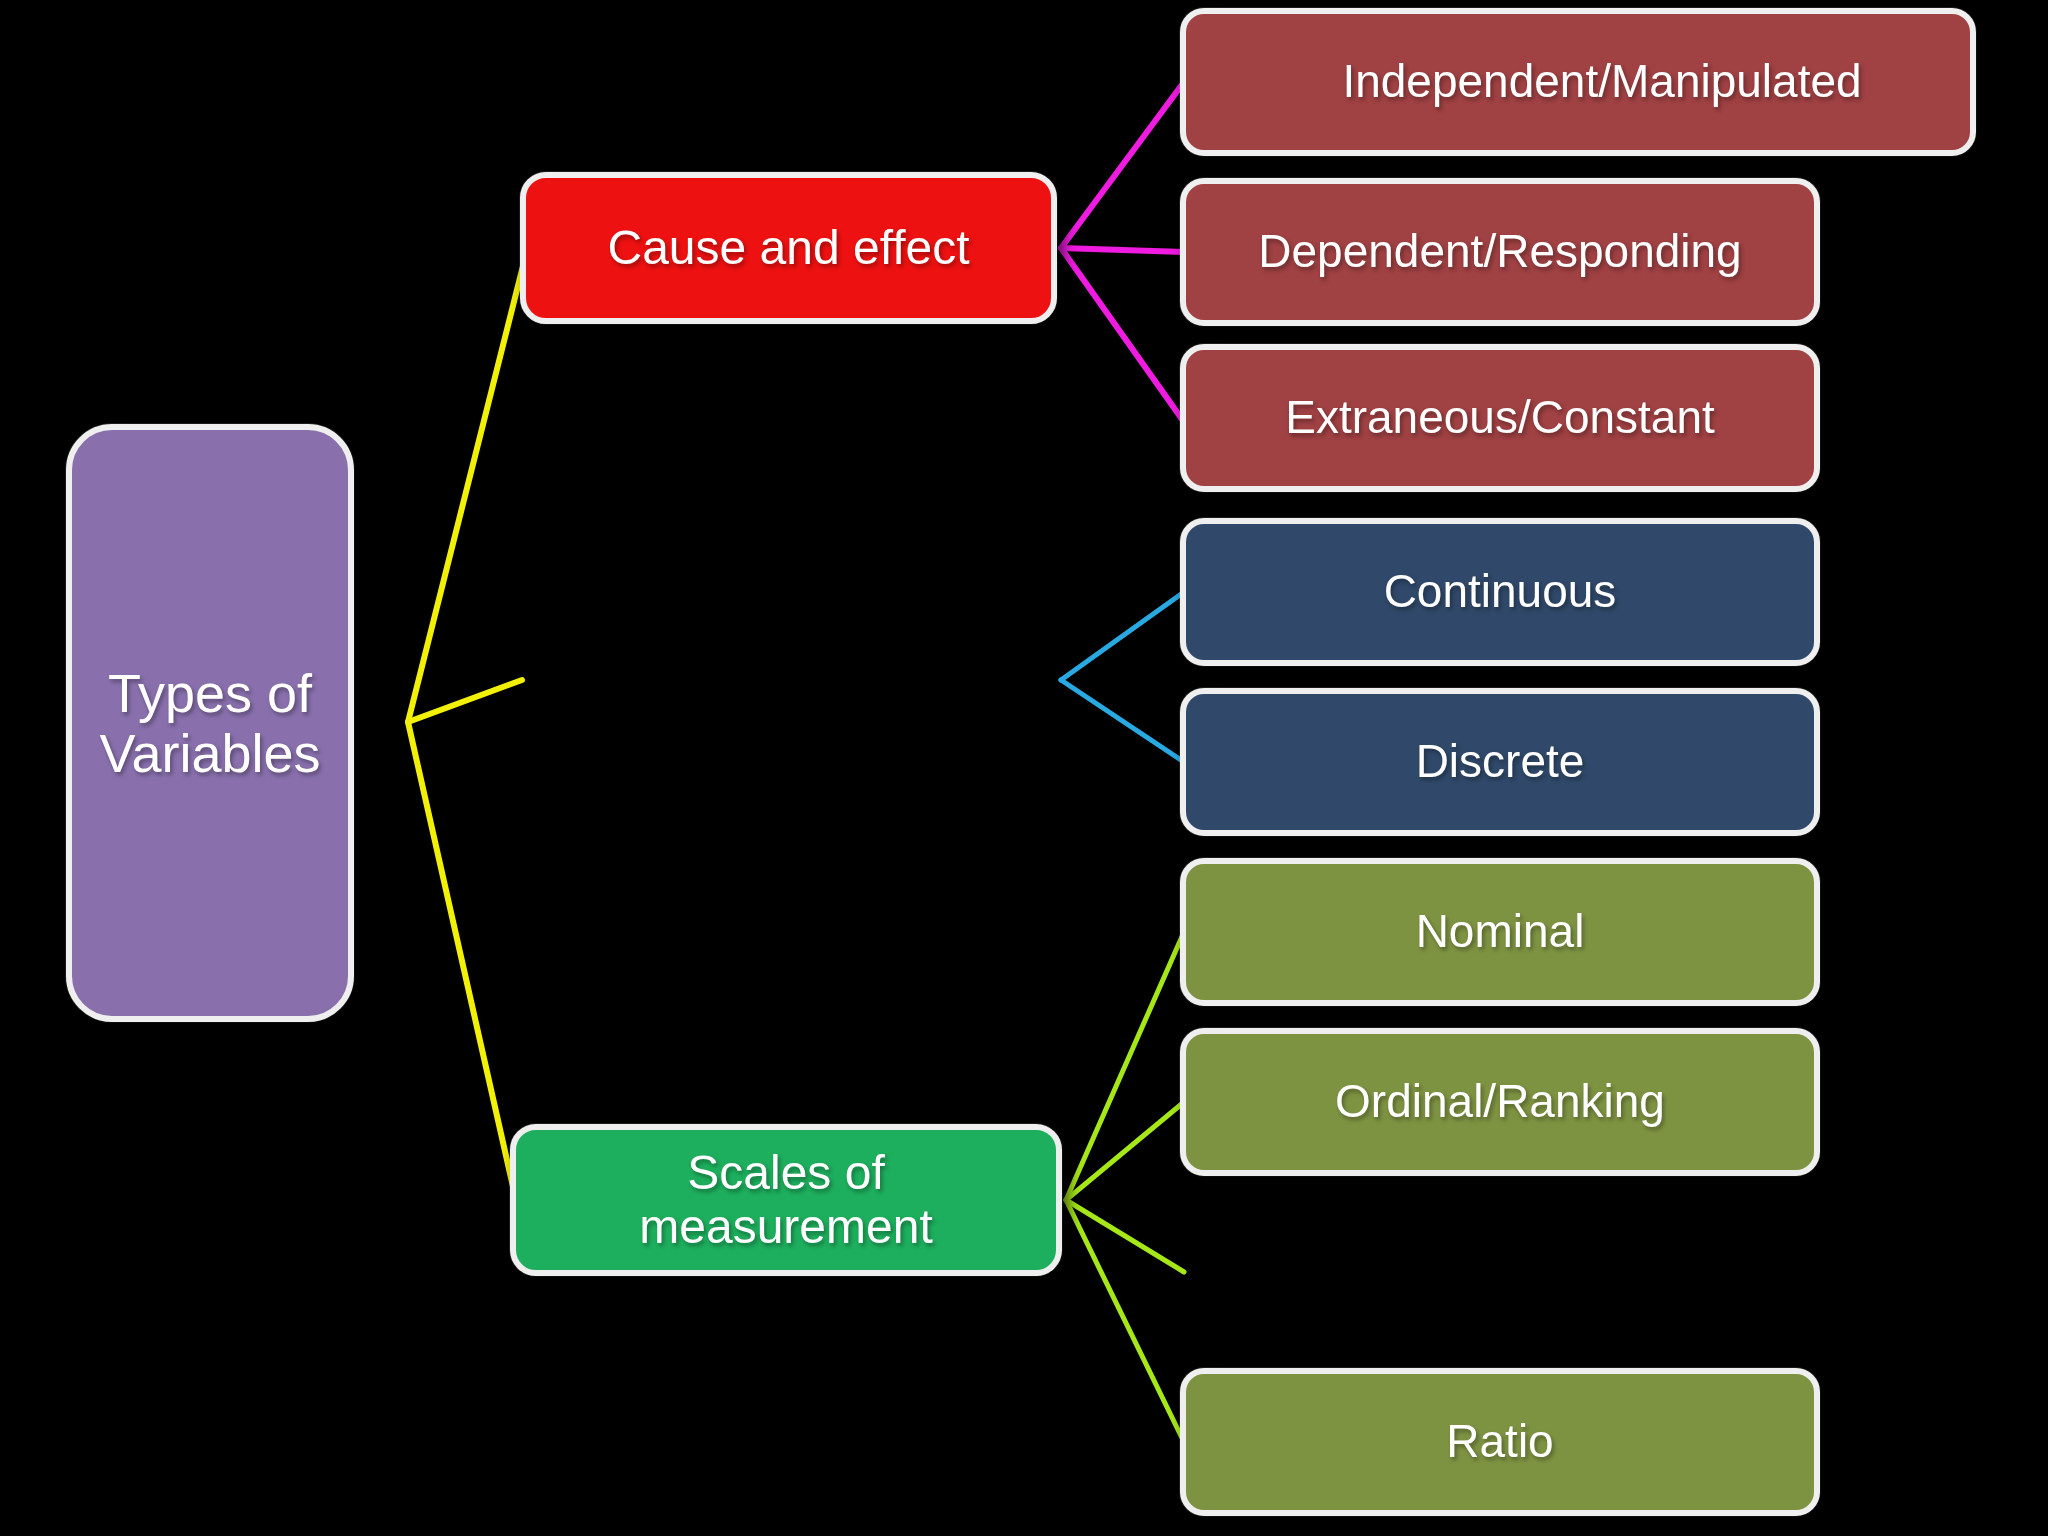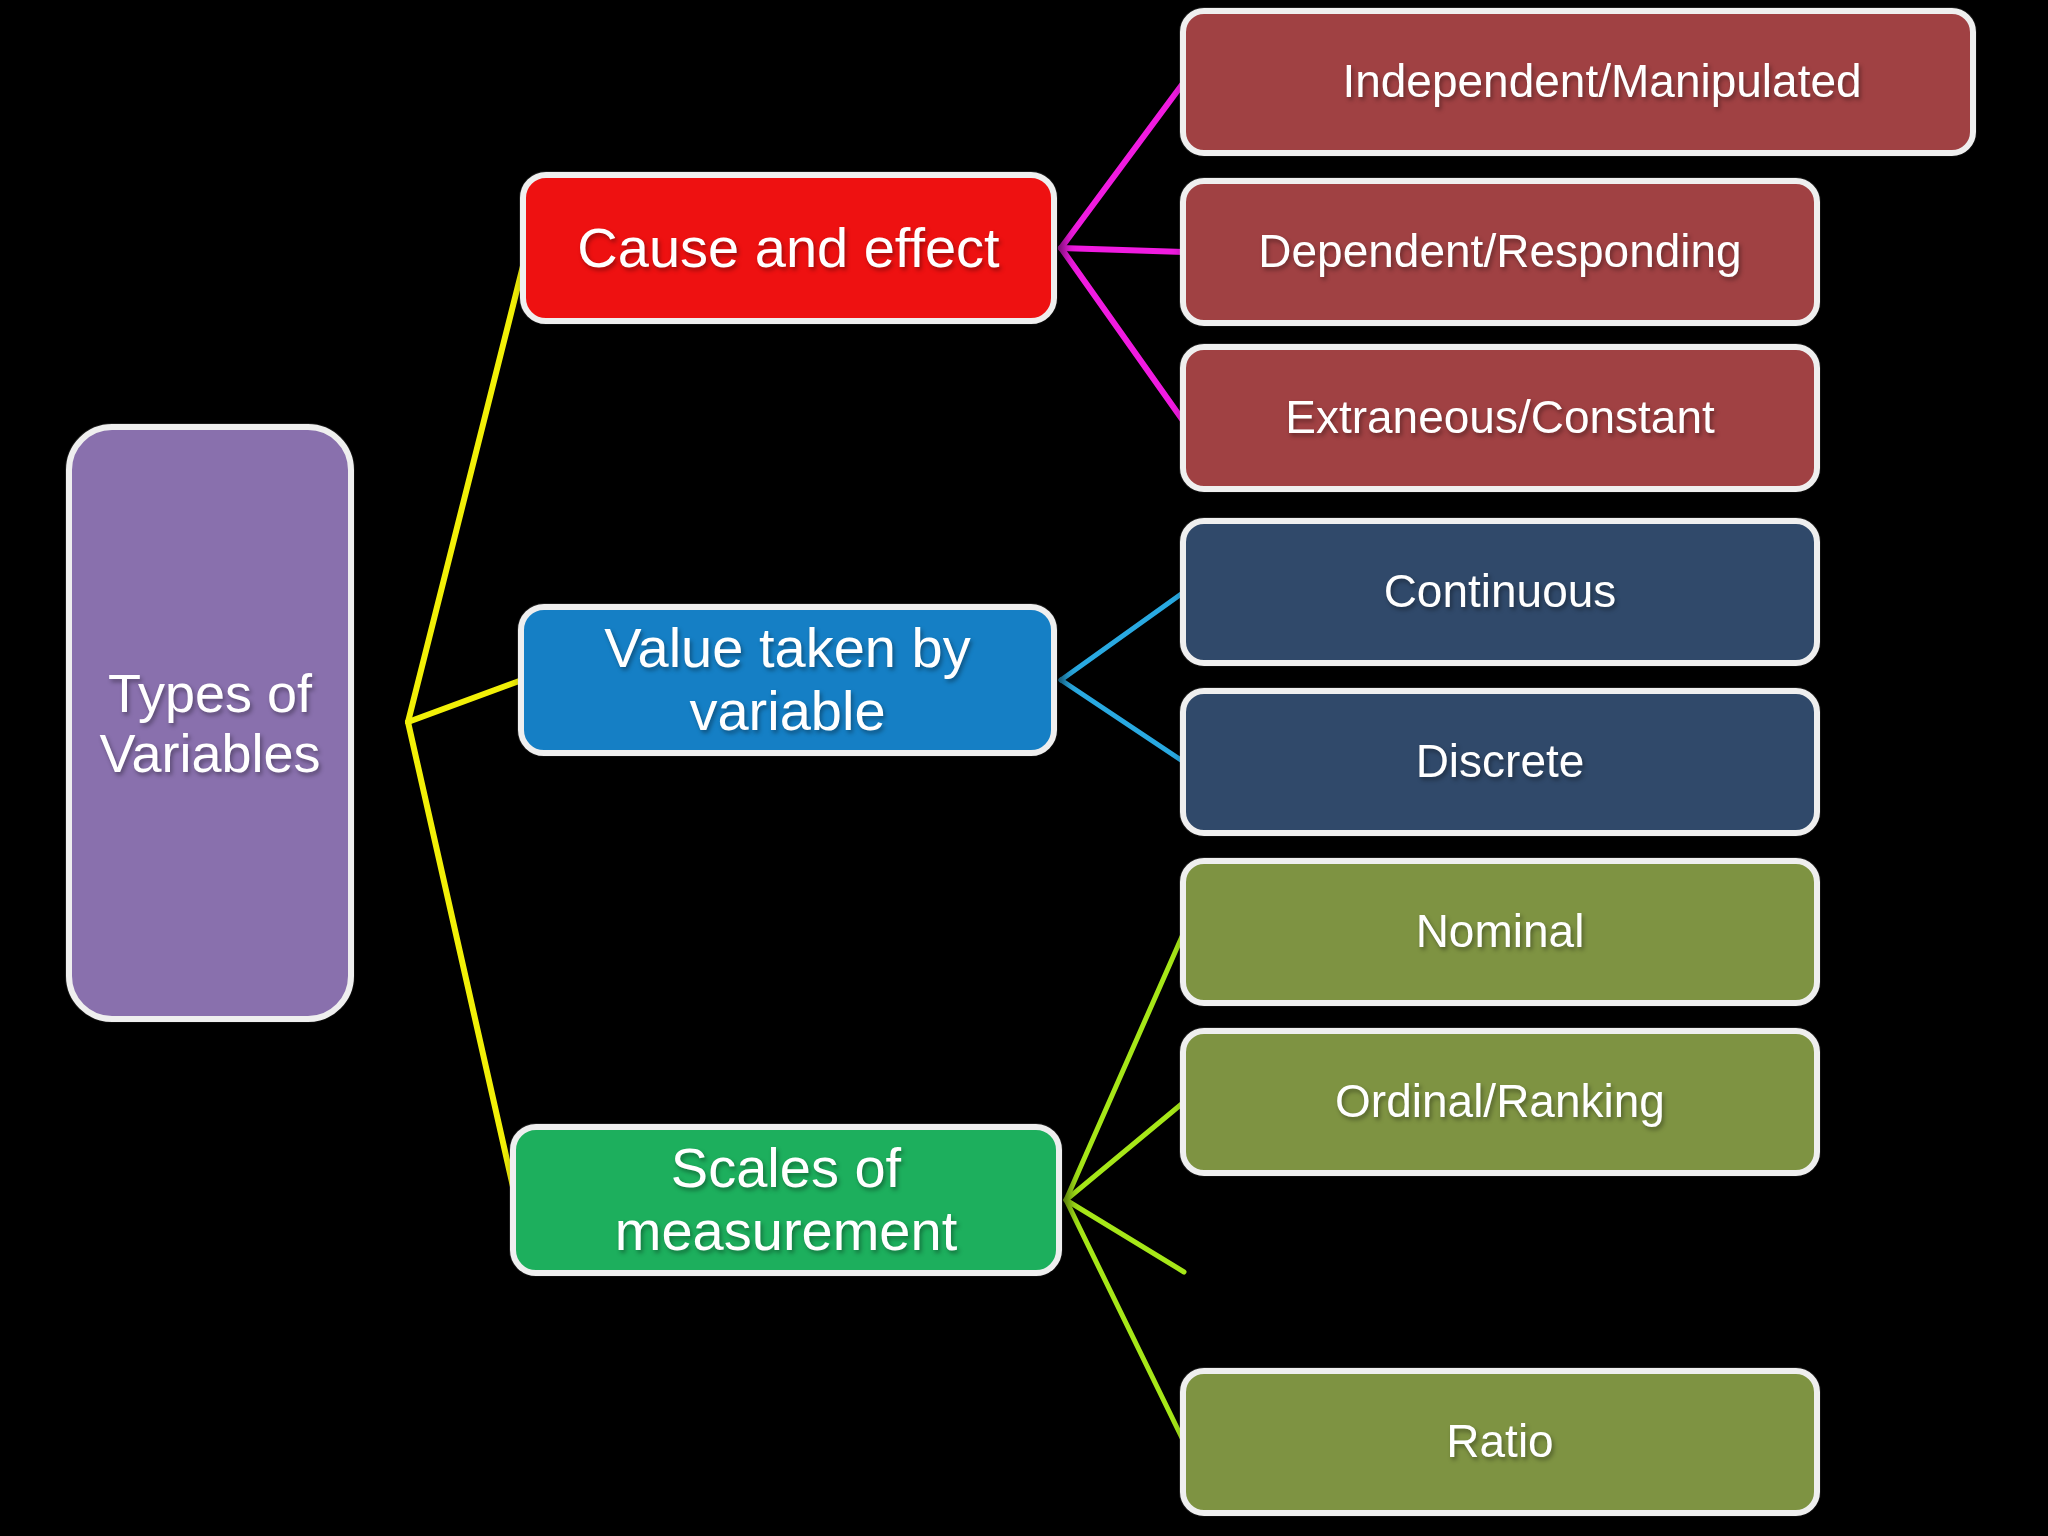--- a/index.html
+++ b/index.html
@@ -49,21 +49,21 @@
   }
   .node .lbl{display:block;padding:0 18px;}
 
   .root-node{
     left:66px;top:424px;width:288px;height:598px;
     background:var(--root-fill);
     border-radius:46px;
     font-size:54px;
   }
   .branch{
-    height:152px;border-radius:26px;font-size:56px;
+    height:152px;border-radius:26px;font-size:48px;
   }
   .branch-cause{left:520px;top:172px;width:537px;background:var(--cause-fill);}
   .branch-value{left:518px;top:604px;width:539px;background:var(--value-fill);}
   .branch-scales{left:510px;top:1124px;width:552px;background:var(--scales-fill);}
 
   .child{
     left:1180px;width:640px;height:148px;
     border-radius:24px;font-size:46px;
   }
   .child-cause{background:var(--cause-child-fill);}
@@ -103,23 +103,20 @@
     <line class="ln-scales" x1="1066" y1="1200" x2="1184" y2="1442"></line>
   </svg>
 
   <div class="node root-node">
     <span class="lbl">Types of Variables</span>
   </div>
 
   <div class="node branch branch-cause">
     <span class="lbl">Cause and effect</span>
   </div>
-  <div class="node branch branch-value">
-    <span class="lbl">Value taken by variable</span>
-  </div>
   <div class="node branch branch-scales">
     <span class="lbl">Scales of measurement</span>
   </div>
 
   <div class="node child child-cause c-r0">
     <span class="lbl">Independent/Manipulated</span>
   </div>
   <div class="node child child-cause c-r1">
     <span class="lbl">Dependent/Responding</span>
   </div>

